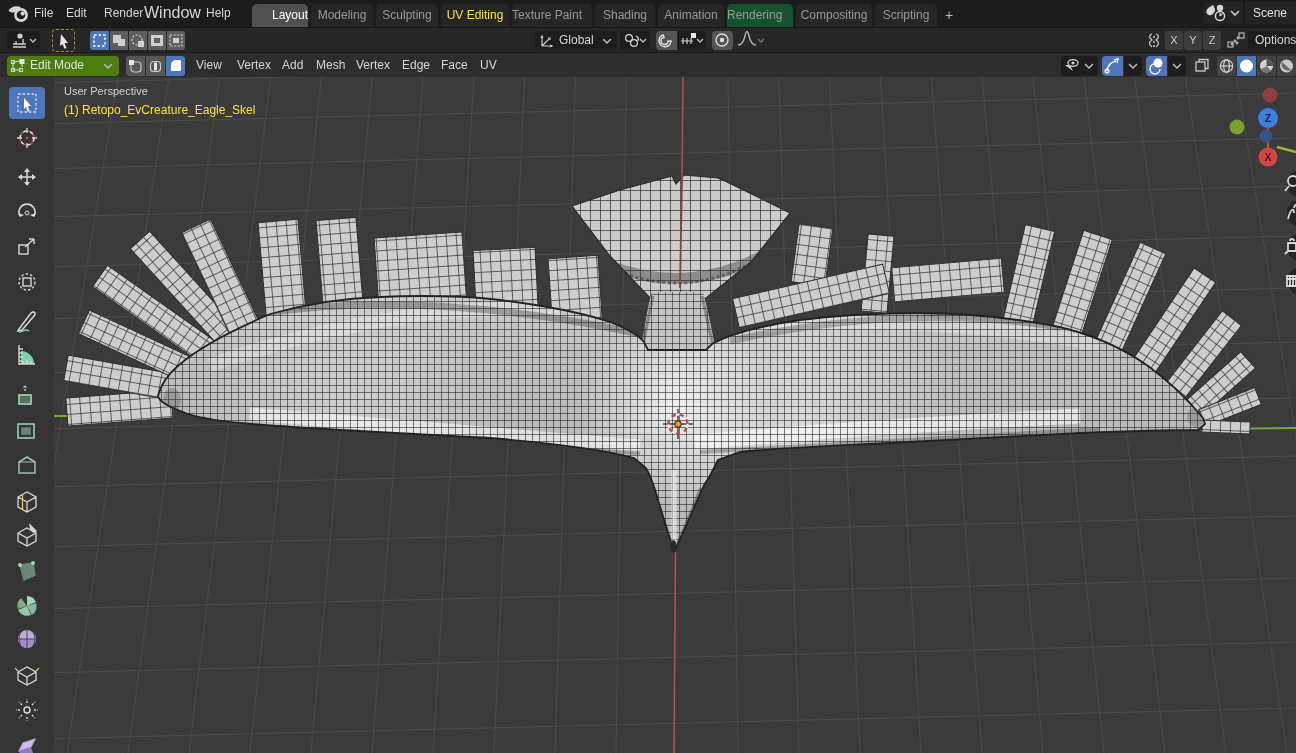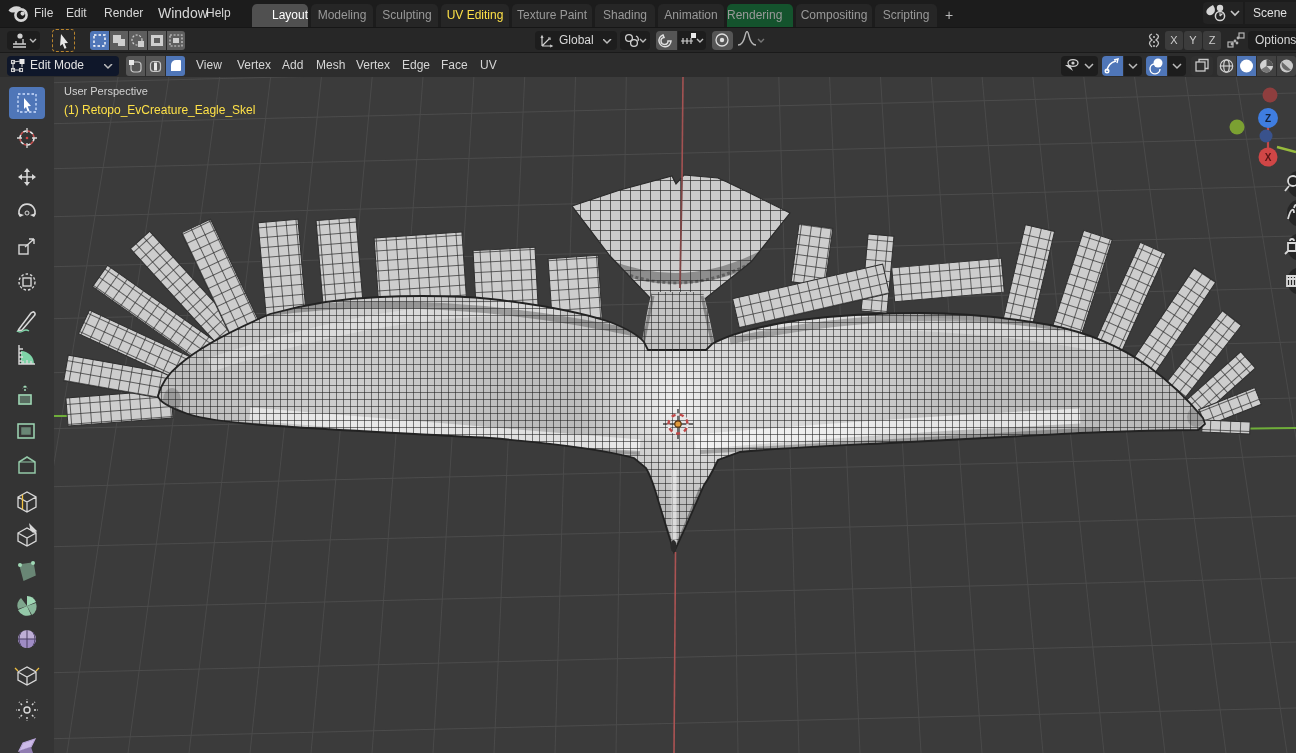--- a/index.html
+++ b/index.html
@@ -364,27 +364,27 @@
 <div style="position:absolute;left:64px;top:103px;color:#fde047;font-size:12px;font-family:'Liberation Sans',sans-serif">(1) Retopo_EvCreature_Eagle_Skel</div>
 <div style="position:absolute;left:0;top:0;width:1296px;height:27px;background:#1c1c1c">
     <svg width="26" height="22" viewBox="0 0 26 22" style="position:absolute;left:7px;top:2px">
       <circle cx="14" cy="13" r="5.6" fill="none" stroke="#d6d6d6" stroke-width="2.6"></circle>
       <circle cx="15.6" cy="11.6" r="2.1" fill="#d6d6d6"></circle>
       <path d="M1.5,8.5 C4,4.5 9,3 14,5.2 L10,9.5 C6.5,11.5 3,10.5 1.5,8.5 Z" fill="#d6d6d6"></path>
     </svg>
     <div style="position:absolute;left:34px;top:0;height:26px;line-height:26px;color:#d6d6d6;font-size:12px">File</div>
     <div style="position:absolute;left:66px;top:0;height:26px;line-height:26px;color:#d6d6d6;font-size:12px">Edit</div>
     <div style="position:absolute;left:104px;top:0;height:26px;line-height:26px;color:#d6d6d6;font-size:12px">Render</div>
-    <div style="position:absolute;left:158px;top:0;height:26px;line-height:26px;color:#d6d6d6;font-size:14px">Window</div>
+    <div style="position:absolute;left:144px;top:0;height:26px;line-height:26px;color:#d6d6d6;font-size:16px">Window</div>
     <div style="position:absolute;left:206px;top:0;height:26px;line-height:26px;color:#d6d6d6;font-size:12px">Help</div>
     <div style="position:absolute;left:252px;top:4px;width:56px;height:23px;background:#505050;border-radius:5px 5px 0 0;color:#ffffff;font-size:12px;text-align:right;line-height:23px">Layout</div>
     <div style="position:absolute;left:311px;top:4px;width:62px;height:23px;background:#262626;border-radius:5px 5px 0 0;color:#999999;font-size:12px;text-align:center;line-height:23px">Modeling</div>
     <div style="position:absolute;left:376px;top:4px;width:62px;height:23px;background:#262626;border-radius:5px 5px 0 0;color:#999999;font-size:12px;text-align:center;line-height:23px">Sculpting</div>
     <div style="position:absolute;left:441px;top:4px;width:68px;height:23px;background:#262626;border-radius:5px 5px 0 0;color:#fde047;font-size:12px;text-align:center;line-height:23px">UV Editing</div>
-    <div style="position:absolute;left:512px;top:4px;width:80px;height:23px;background:#262626;border-radius:5px 5px 0 0;color:#999999;font-size:12px;text-align:center;line-height:23px">Texture Paint</div>
+    <div style="position:absolute;left:512px;top:4px;width:80px;height:23px;background:#262626;border-radius:5px 5px 0 0;color:#999999;font-size:12px;line-height:23px">Texture Paint</div>
     <div style="position:absolute;left:595px;top:4px;width:60px;height:23px;background:#262626;border-radius:5px 5px 0 0;color:#999999;font-size:12px;text-align:center;line-height:23px">Shading</div>
     <div style="position:absolute;left:658px;top:4px;width:66px;height:23px;background:#262626;border-radius:5px 5px 0 0;color:#999999;font-size:12px;text-align:center;line-height:23px">Animation</div>
     <div style="position:absolute;left:727px;top:4px;width:66px;height:23px;background:#14532d;border-radius:5px 5px 0 0;color:#999999;font-size:12px;text-align:left;line-height:23px">Rendering</div>
     <div style="position:absolute;left:796px;top:4px;width:76px;height:23px;background:#262626;border-radius:5px 5px 0 0;color:#999999;font-size:12px;text-align:center;line-height:23px">Compositing</div>
     <div style="position:absolute;left:875px;top:4px;width:62px;height:23px;background:#262626;border-radius:5px 5px 0 0;color:#999999;font-size:12px;text-align:center;line-height:23px">Scripting</div>
     <div style="position:absolute;left:941px;top:8px;width:16px;height:16px;color:#bbb;font-size:14px;text-align:center;line-height:15px">+</div>
     <div style="position:absolute;left:1245px;top:2px;width:51px;height:22px;background:#232323;color:#e0e0e0;font-size:12px;line-height:22px;padding-left:8px">Scene</div>
     <div style="position:absolute;left:1203px;top:2px;width:40px;height:22px;background:#232323;border-radius:4px 0 0 4px;"><svg width="40" height="22" viewBox="0 0 40 22">
         <path d="M10,3 q4,6 0,9 q-4,3 -6.5,-1 q-1.5,-4 6.5,-8" fill="#d5d5d5"></path>
         <circle cx="17" cy="6" r="3.2" fill="#d5d5d5"></circle>
@@ -495,21 +495,21 @@
         <rect x="13" y="2" width="5" height="5"></rect>
         <circle cx="9" cy="10" r="0.8" fill="#b5b5b5"></circle>
         <circle cx="12" cy="7" r="0.8" fill="#b5b5b5"></circle>
         <circle cx="6" cy="13" r="0.8" fill="#b5b5b5"></circle>
         <circle cx="11" cy="12" r="0.8" fill="#b5b5b5"></circle>
       </g>
     </svg>
 <div style="position:absolute;left:1248px;top:3px;width:60px;height:19px;background:#1d1d1d;border-radius:4px;color:#d5d5d5;font-size:12px;text-align:left;padding-left:7px;line-height:19px">Options</div>
 </div>
 <div style="position:absolute;left:0;top:52px;width:1296px;height:25px;background:#2d2d2d;border-top:1px solid #1a1a1a">
-<div style="position:absolute;left:7px;top:3px;width:112px;height:20px;background:#0f172a;border-radius:4px;color:#e2e2e2;font-size:12px">
+<div style="position:absolute;left:7px;top:3px;width:112px;height:20px;background:#4d7c0f;border-radius:4px;color:#e2e2e2;font-size:12px">
 <svg width="16" height="16" viewBox="0 0 16 16" style="position:absolute;left:3px;top:2px">
         <g stroke="#d0d0d0" stroke-width="1.1" fill="none">
           <path d="M3,4 L11,3 M3,4 L3,12 M3,12 L11,12 M12,4 L12,9"></path>
           <rect x="9.5" y="1" width="5" height="5" fill="#e8e8e8" stroke="none"></rect>
           <rect x="1.5" y="2.5" width="3" height="3"></rect>
           <rect x="1.5" y="10.5" width="3" height="3"></rect>
           <rect x="9.5" y="10.5" width="3" height="3"></rect>
         </g>
       </svg>
 <span style="position:absolute;left:23px;top:2px">Edit Mode</span>

